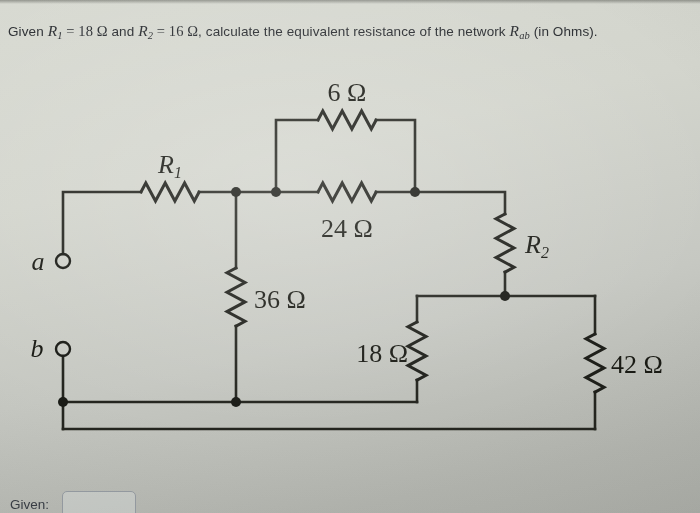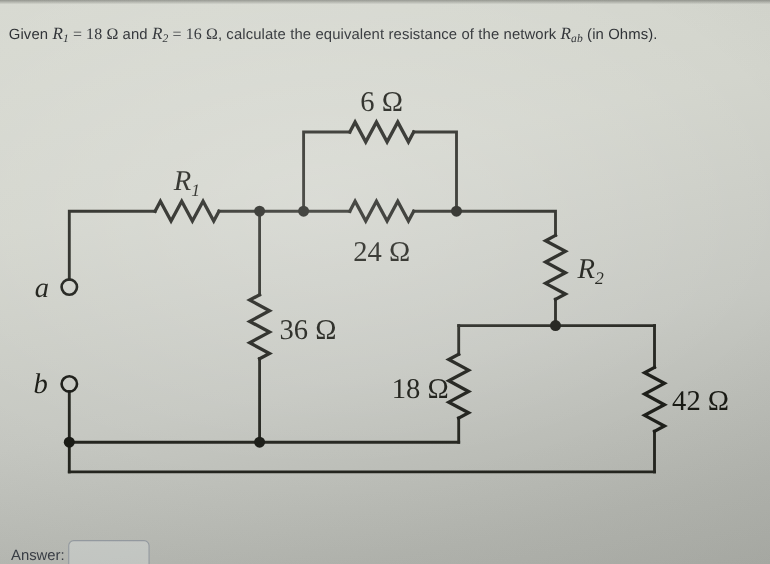--- a/index.html
+++ b/index.html
@@ -91,14 +91,14 @@
   <text class="clabel it" x="170" y="173" text-anchor="middle"><tspan>R</tspan><tspan dy="5" font-size="16">1</tspan></text>
   <text class="clabel" x="347" y="237" text-anchor="middle">24 Ω</text>
   <text class="clabel" x="254" y="308" text-anchor="start">36 Ω</text>
   <text class="clabel it" x="525" y="253" text-anchor="start"><tspan>R</tspan><tspan dy="5" font-size="16">2</tspan></text>
   <text class="clabel" x="408" y="362" text-anchor="end">18 Ω</text>
   <text class="clabel" x="611" y="373" text-anchor="start">42 Ω</text>
   <text class="clabel it" x="38" y="270" text-anchor="middle" font-size="27">a</text>
   <text class="clabel it" x="37" y="357" text-anchor="middle" font-size="27">b</text>
 </svg>
 
-<span class="answer-label">Answer:</span>
+<span class="answer-label">Given:</span>
 <input class="answer-input" type="text" value="" style="">
 
 </body></html>

